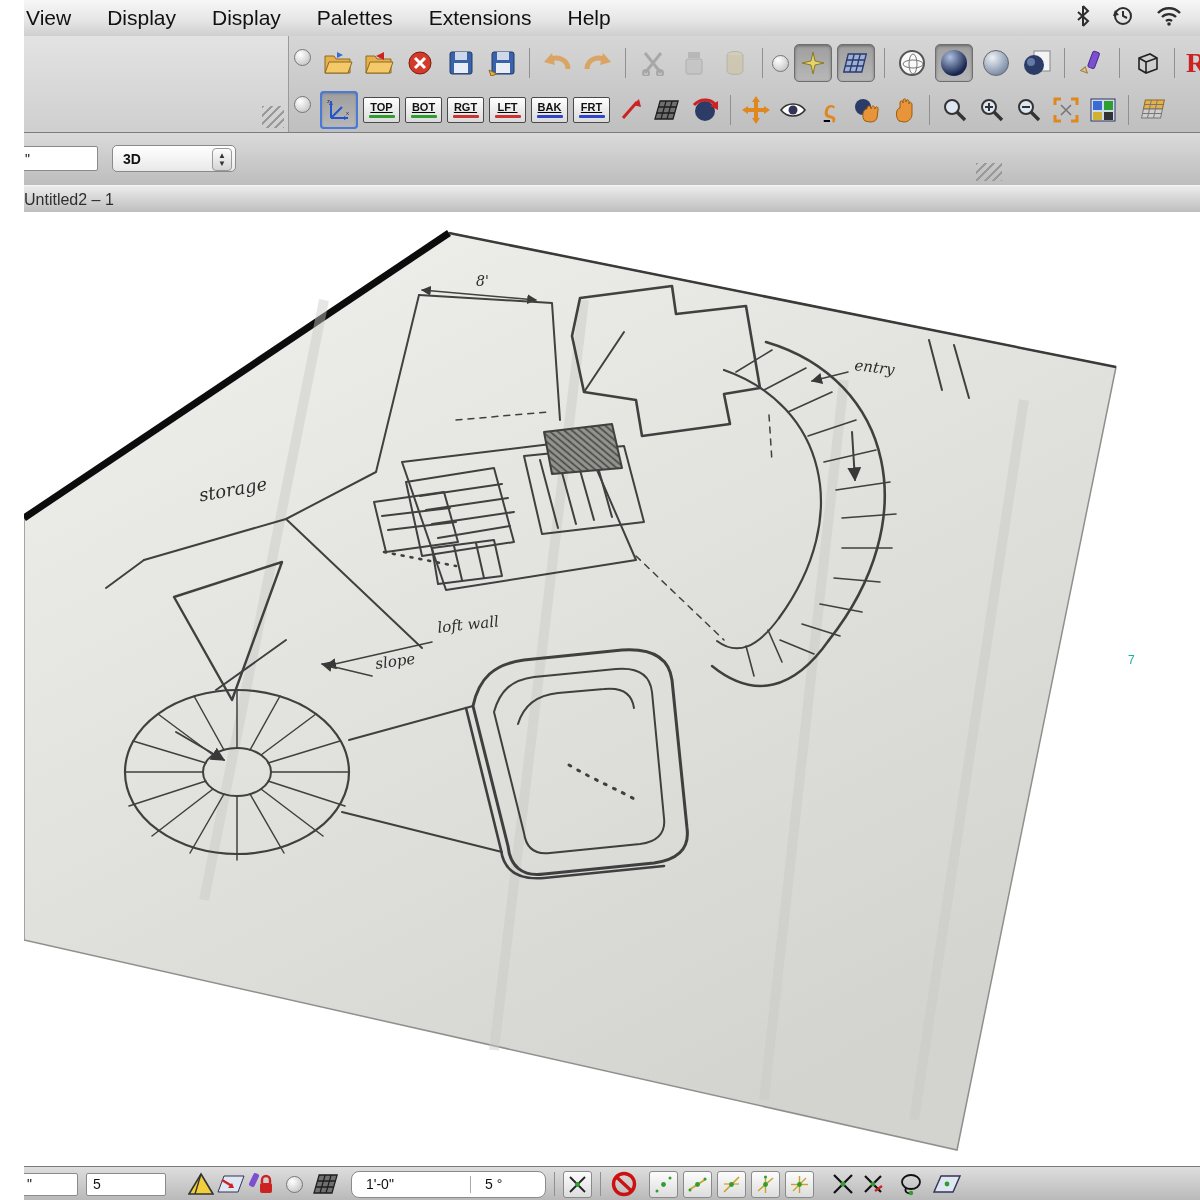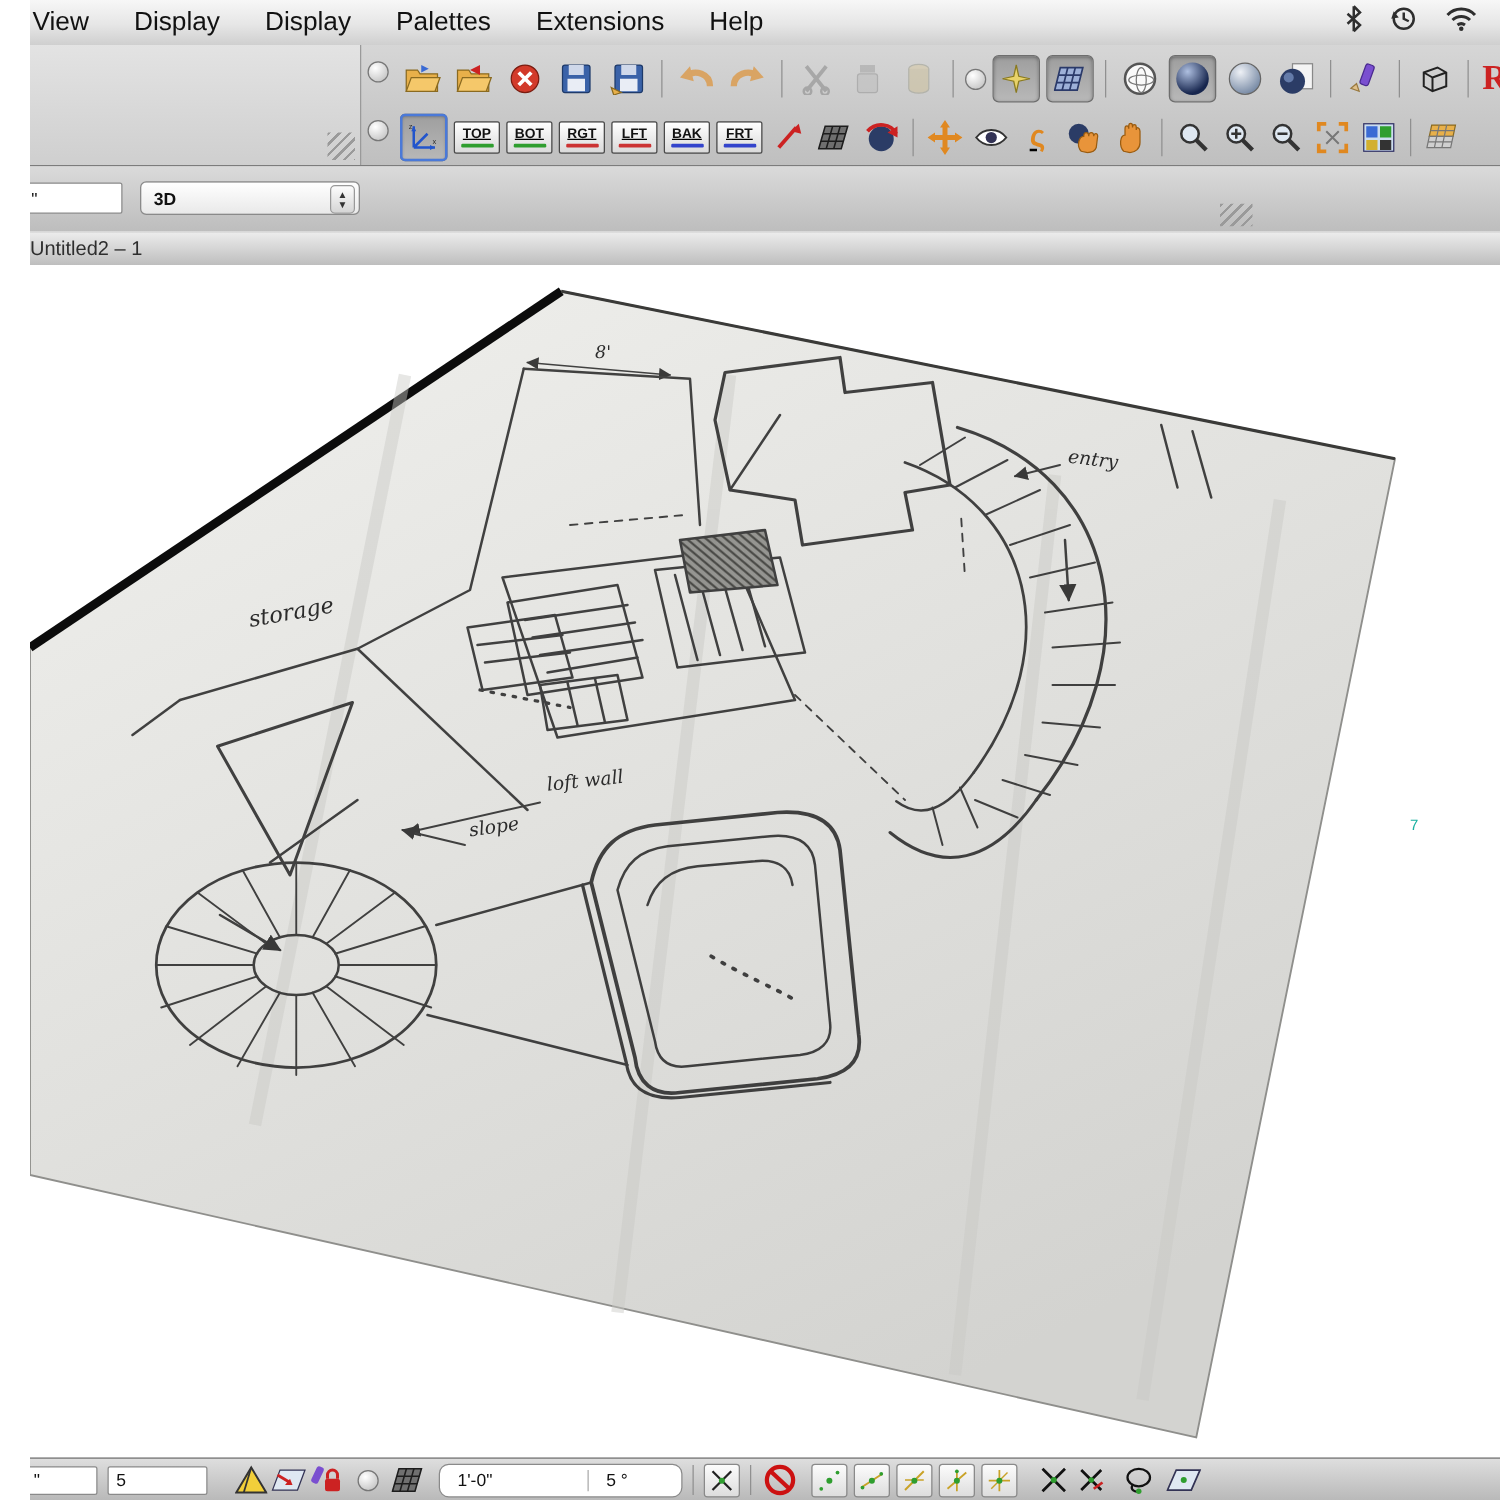--- a/index.html
+++ b/index.html
@@ -31,21 +31,21 @@
   .sph.steel{background:radial-gradient(circle at 35% 28%,#eef1f6,#7c8ea8 75%);border:1px solid #666;box-sizing:border-box;}
   .glyph{font-weight:bold;}
   .view-btn{width:35px;height:24px;border:1px solid #4a4a4a;border-radius:2px;
      background:linear-gradient(#ffffff,#dadada);font-size:11px;font-weight:bold;color:#111;
      display:flex;flex-direction:column;align-items:center;justify-content:center;line-height:1;}
   .view-btn .ul{width:26px;height:3px;margin-top:2px;border-radius:1px;}
   
   #controlstrip{left:0;top:133px;width:1200px;height:52px;background:linear-gradient(#dadada,#bdbdbd);border-bottom:1px solid #6e6e6e;}
   .field{background:#fff;border:1px solid #8a8a8a;border-radius:2px;font-size:14px;color:#111;
      display:flex;align-items:center;padding:0 6px;box-sizing:border-box;}
-  #view-dropdown{left:88px;top:12px;width:176px;height:27px;background:linear-gradient(#ffffff,#e9e9e9);
+  #view-dropdown{left:88px;top:12px;width:124px;height:27px;background:linear-gradient(#ffffff,#e9e9e9);
      border:1px solid #8a8a8a;border-radius:5px;display:flex;align-items:center;font-size:14px;font-weight:bold;color:#111;padding-left:10px;box-sizing:border-box;}
   #view-stepper{position:absolute;right:3px;top:2px;width:18px;height:21px;border:1px solid #999;border-radius:4px;
      background:linear-gradient(#fdfdfd,#d5d5d5);display:flex;flex-direction:column;align-items:center;justify-content:center;font-size:8px;color:#333;line-height:1;}
   
   #titlebar{left:0;top:185px;width:1178px;height:27px;
      background:linear-gradient(#ececec,#bcbcbc);border-bottom:1px solid #787878;border-top:1px solid #f5f5f5;
      display:flex;align-items:center;font-size:16px;color:#2e2e2e;}
   #canvas{left:0;top:212px;width:1178px;height:954px;background:#ffffff;overflow:hidden;}
   
   #rightstrip{left:1178px;top:185px;width:22px;height:981px;background:linear-gradient(90deg,#d2d2d2,#b9b9b9);border-left:1px solid #7d7d7d;}

